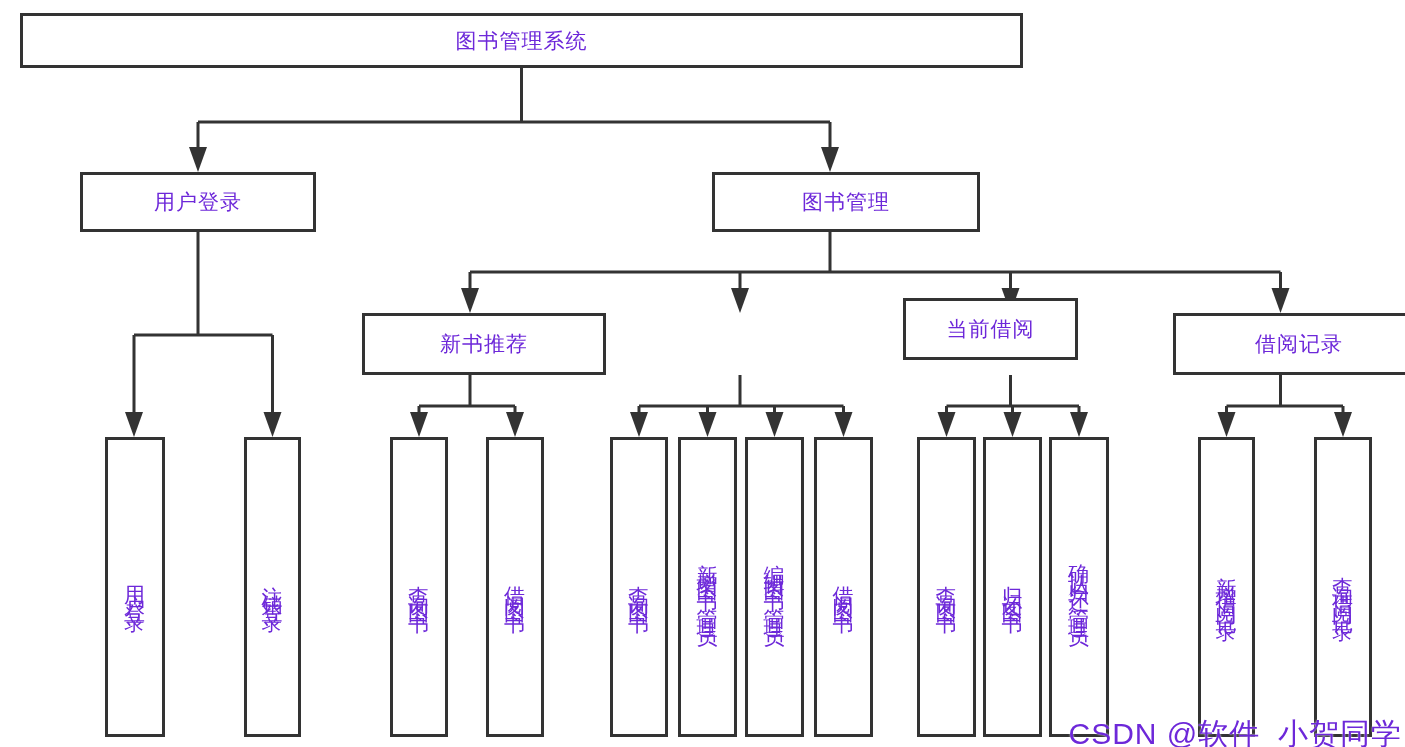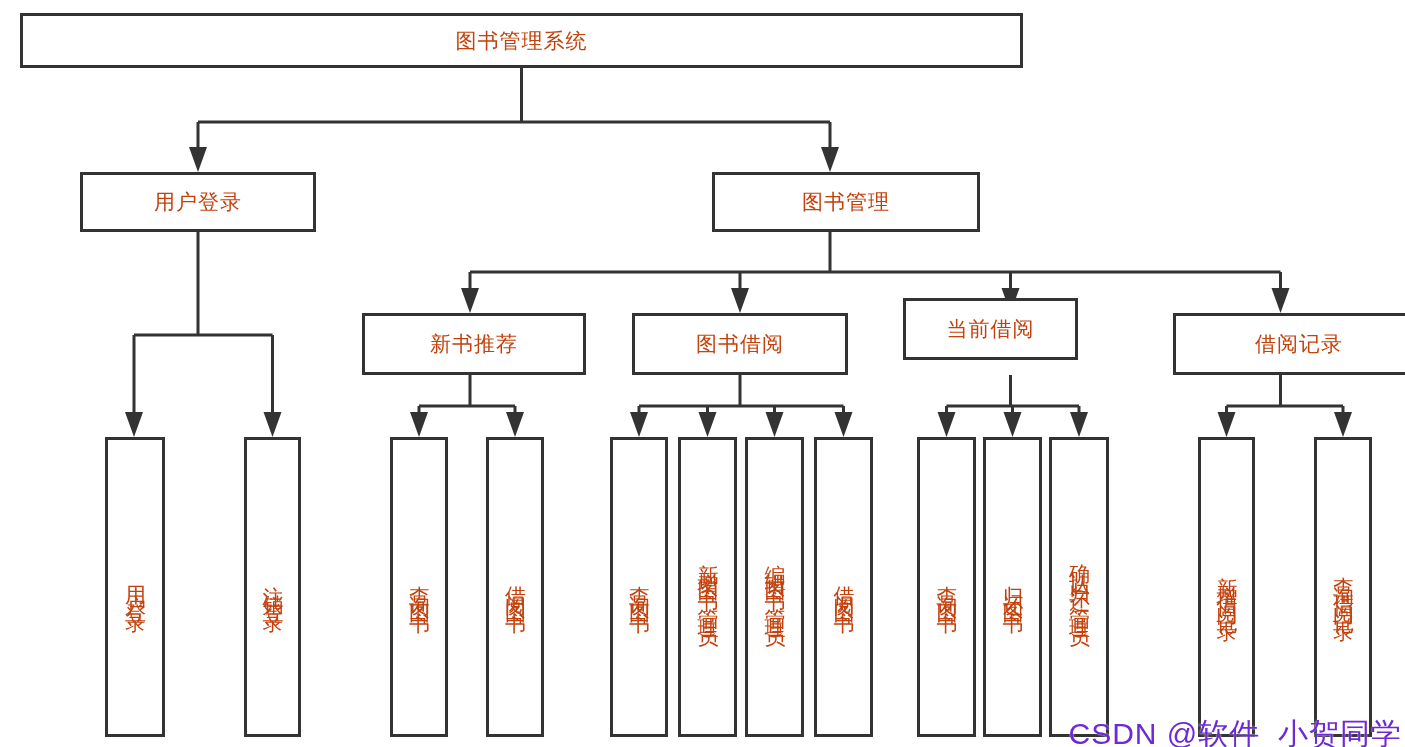--- a/index.html
+++ b/index.html
@@ -15,26 +15,25 @@
     position: absolute;
     left: 0; top: 0;
     width: 1405px; height: 747px;
     pointer-events: none;
   }
   .box {
     position: absolute;
     box-sizing: border-box;
     background: #ffffff;
     border: 3px solid #333333;
-    color: #c2410c;
+    color: #6d28d9;
     display: flex;
     align-items: center;
     justify-content: center;
     z-index: 2;
-    font-family: Liberation Serif, serif;
   }
   .hbox { font-size: 21px; letter-spacing: 1px; }
   .vbox .vtext {
     writing-mode: vertical-rl;
     text-orientation: mixed;
     font-size: 21px;
     line-height: 1;
     letter-spacing: 9px;
     white-space: nowrap;
   }
@@ -90,25 +89,22 @@
     <span>图书管理系统</span>
   </div>
 
   <div class="box hbox" style="left:80px;top:172px;width:236px;height:60px">
     <span>用户登录</span>
   </div>
   <div class="box hbox" style="left:712px;top:172px;width:268px;height:60px">
     <span>图书管理</span>
   </div>
 
-  <div class="box hbox" style="left:362px;top:313px;width:224px;height:62px">
+  <div class="box hbox" style="left:362px;top:313px;width:244px;height:62px">
     <span>新书推荐</span>
-  </div>
-  <div class="box hbox" style="left:632px;top:313px;width:216px;height:62px">
-    <span>图书借阅</span>
   </div>
   <div class="box hbox" style="left:903px;top:298px;width:175px;height:62px">
     <span>当前借阅</span>
   </div>
   <div class="box hbox" style="left:1173px;top:313px;width:252px;height:62px">
     <span>借阅记录</span>
   </div>
 
   <div class="box vbox" style="left:105px;top:437px;width:60px;height:300px">
     <span class="vtext">用户登录</span>

